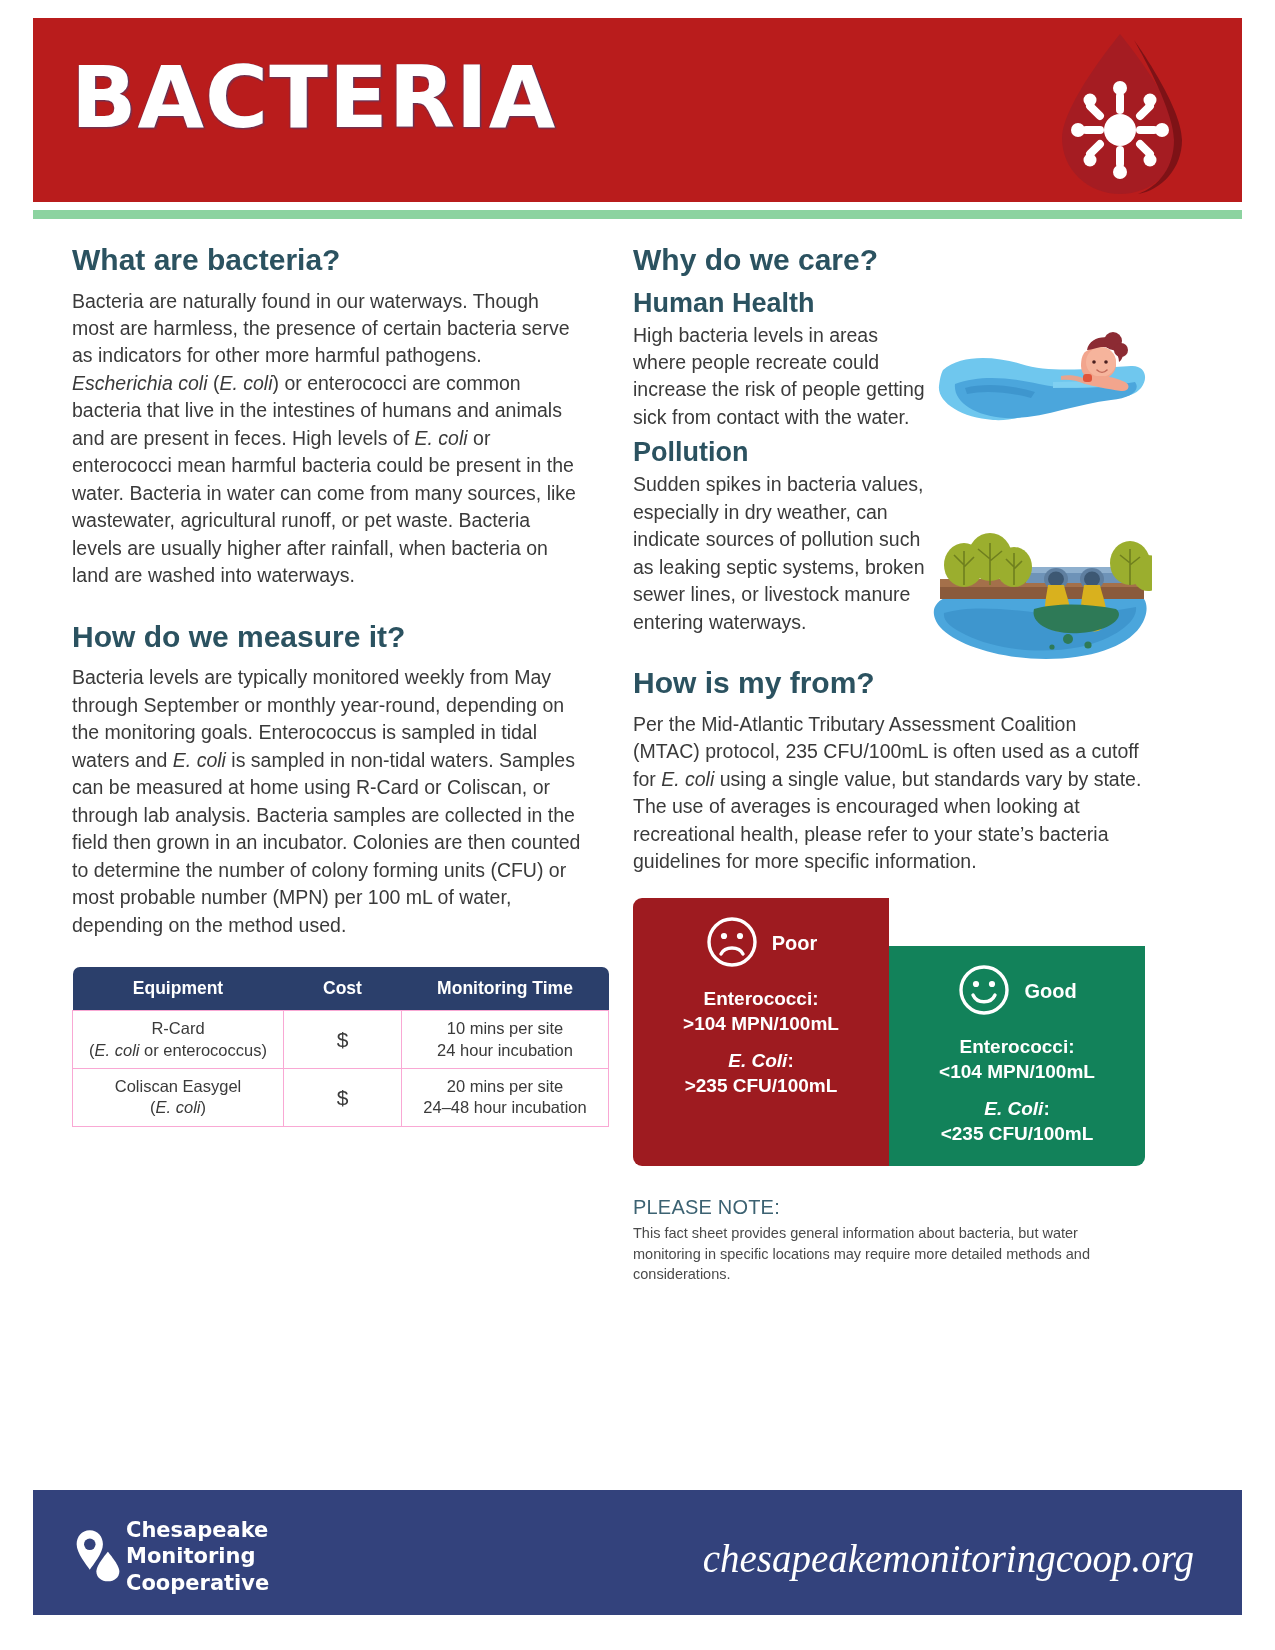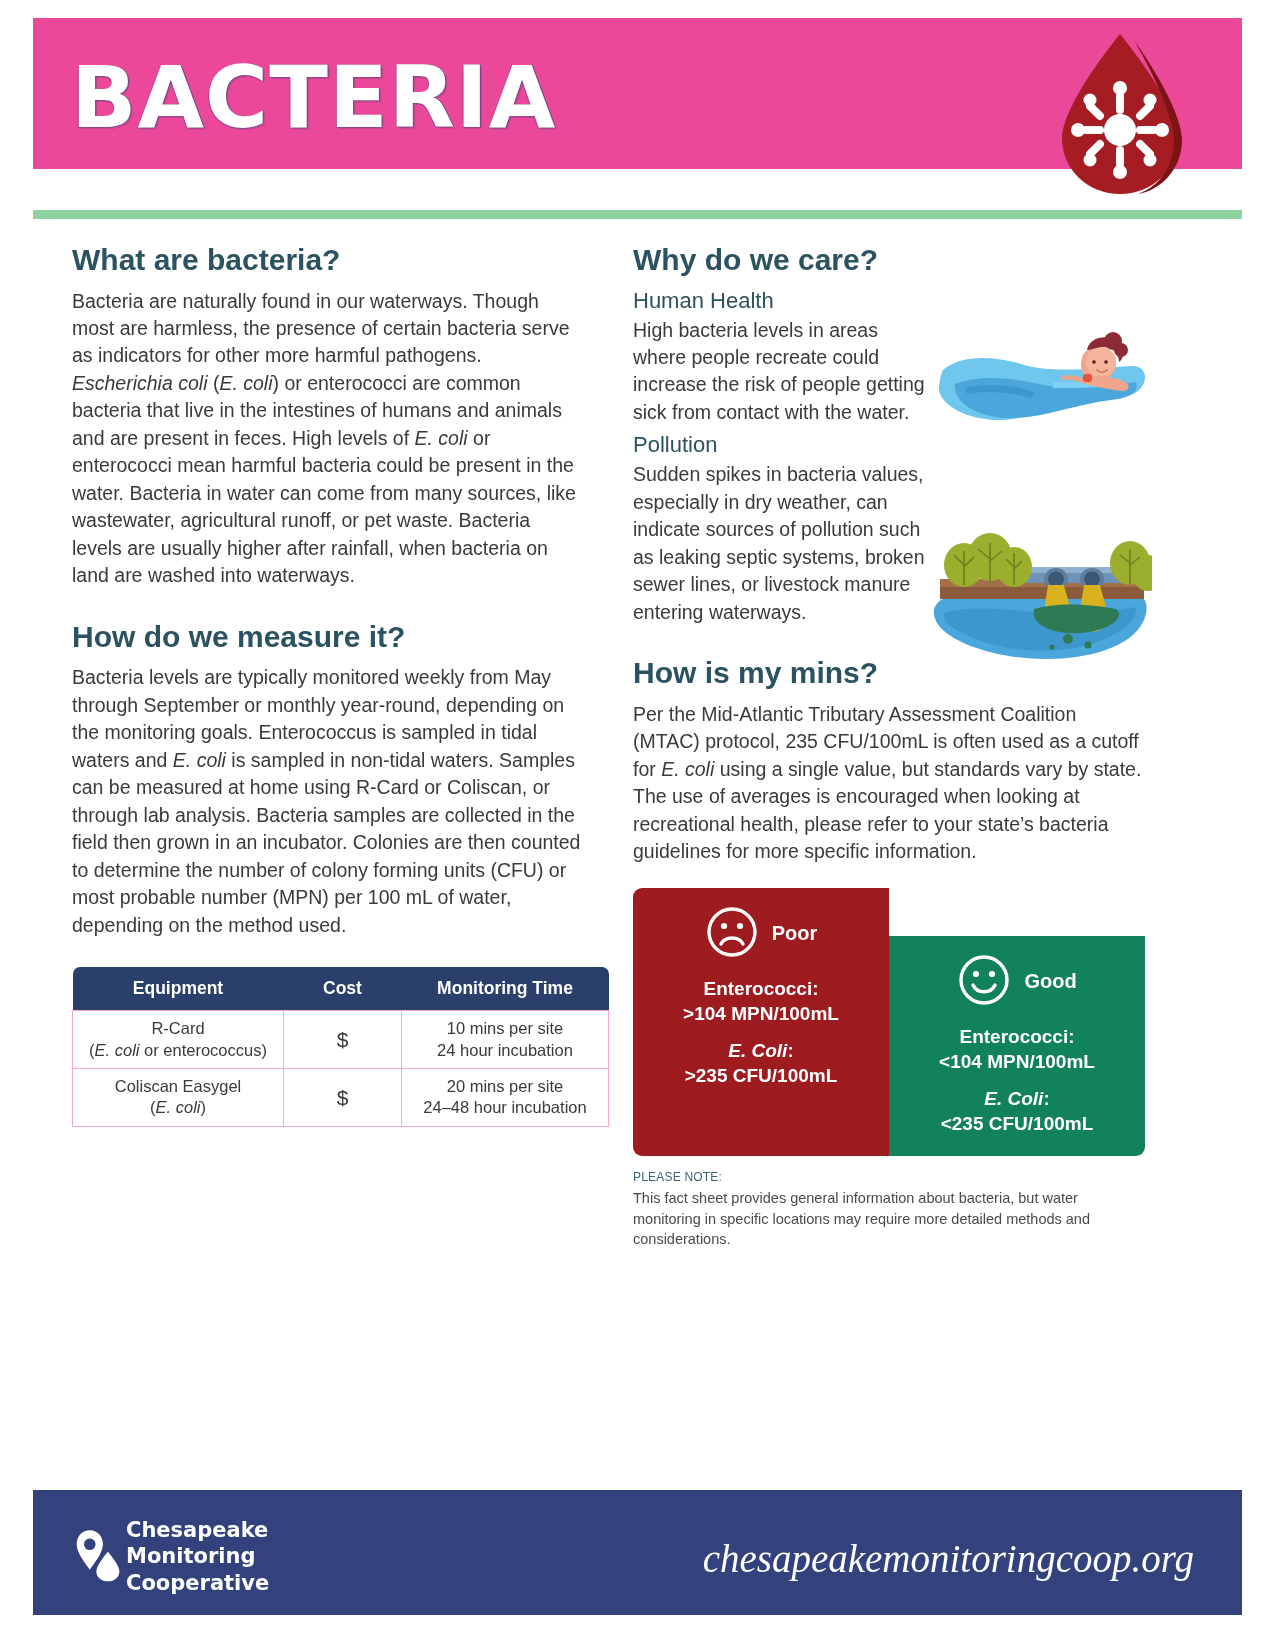--- a/index.html
+++ b/index.html
@@ -21,22 +21,22 @@
     background: #ffffff;
     box-sizing: border-box;
   }
 
   
   .header {
     position: absolute;
     left: 33px;
     top: 18px;
     width: 1209px;
-    height: 151px;
-    background: #ec4899;
+    height: 184px;
+    background: #b91c1c;
   }
   .header-title {
     position: absolute;
     left: 38px;
     top: 36px;
     font-size: 86px;
     font-weight: 800;
     letter-spacing: 1px;
     color: #ffffff;
     font-family: "DejaVu Sans", sans-serif;
@@ -80,22 +80,22 @@
     font-size: 30px;
     font-weight: 700;
     color: #2b5260;
     margin: 0 0 10px 0;
     line-height: 1.15;
     font-family: "Liberation Sans", sans-serif;
   }
   h2.section.spaced { margin-top: 30px; }
 
   h3.sub {
-    font-size: 22px;
-    font-weight: 400;
+    font-size: 27px;
+    font-weight: 700;
     color: #2b5260;
     margin: 6px 0 3px 0;
   }
 
   p.body {
     font-size: 19.5px;
     line-height: 1.41;
     color: #3a3a3a;
     margin: 0 0 0 0;
     font-weight: 400;
@@ -186,22 +186,22 @@
   }
   .status-line {
     font-size: 19px;
     font-weight: 700;
     line-height: 1.32;
   }
   .status-line.ital { font-style: italic; margin-top: 12px; }
 
   
   .note-head {
-    margin-top: 14px;
-    font-size: 12px;
+    margin-top: 30px;
+    font-size: 20px;
     color: #3c6272;
     letter-spacing: .2px;
   }
   .note-body {
     margin-top: 4px;
     font-size: 14.5px;
     line-height: 1.42;
     color: #4a4a4a;
     width: 500px;
   }
@@ -378,21 +378,21 @@
         </g>
         <g stroke="#6F7F1E" stroke-width="1.6" fill="none">
           <path d="M34 52 L34 18 M34 32 L24 22 M34 34 L44 24"></path>
           <path d="M60 52 L60 10 M60 26 L48 16 M60 28 L72 18"></path>
           <path d="M84 52 L84 20 M84 34 L76 26 M84 36 L92 28"></path>
           <path d="M200 52 L200 16 M200 30 L190 22 M200 32 L210 24"></path>
         </g>
       </svg>
     </div>
 
-    <h2 class="section spaced">How is my mins?</h2>
+    <h2 class="section spaced">How is my from?</h2>
     <p class="body"><span>Per the Mid-Atlantic Tributary Assessment Coalition (MTAC) protocol, 235 CFU/100mL is often used as a cutoff for </span><em>E. coli</em><span> using a single value, but standards vary by state. The use of averages is encouraged when looking at recreational health, please refer to your state’s bacteria guidelines for more specific information.</span></p>
 
     <div class="status-row">
 
       <div class="status-box status-poor">
         <div class="status-head">
           <span>
             <svg viewBox="0 0 54 54" width="54" height="54">
               <circle cx="27" cy="27" r="23" fill="none" stroke="#ffffff" stroke-width="3.4"></circle>
               <circle cx="19" cy="21" r="3.1" fill="#ffffff"></circle>

